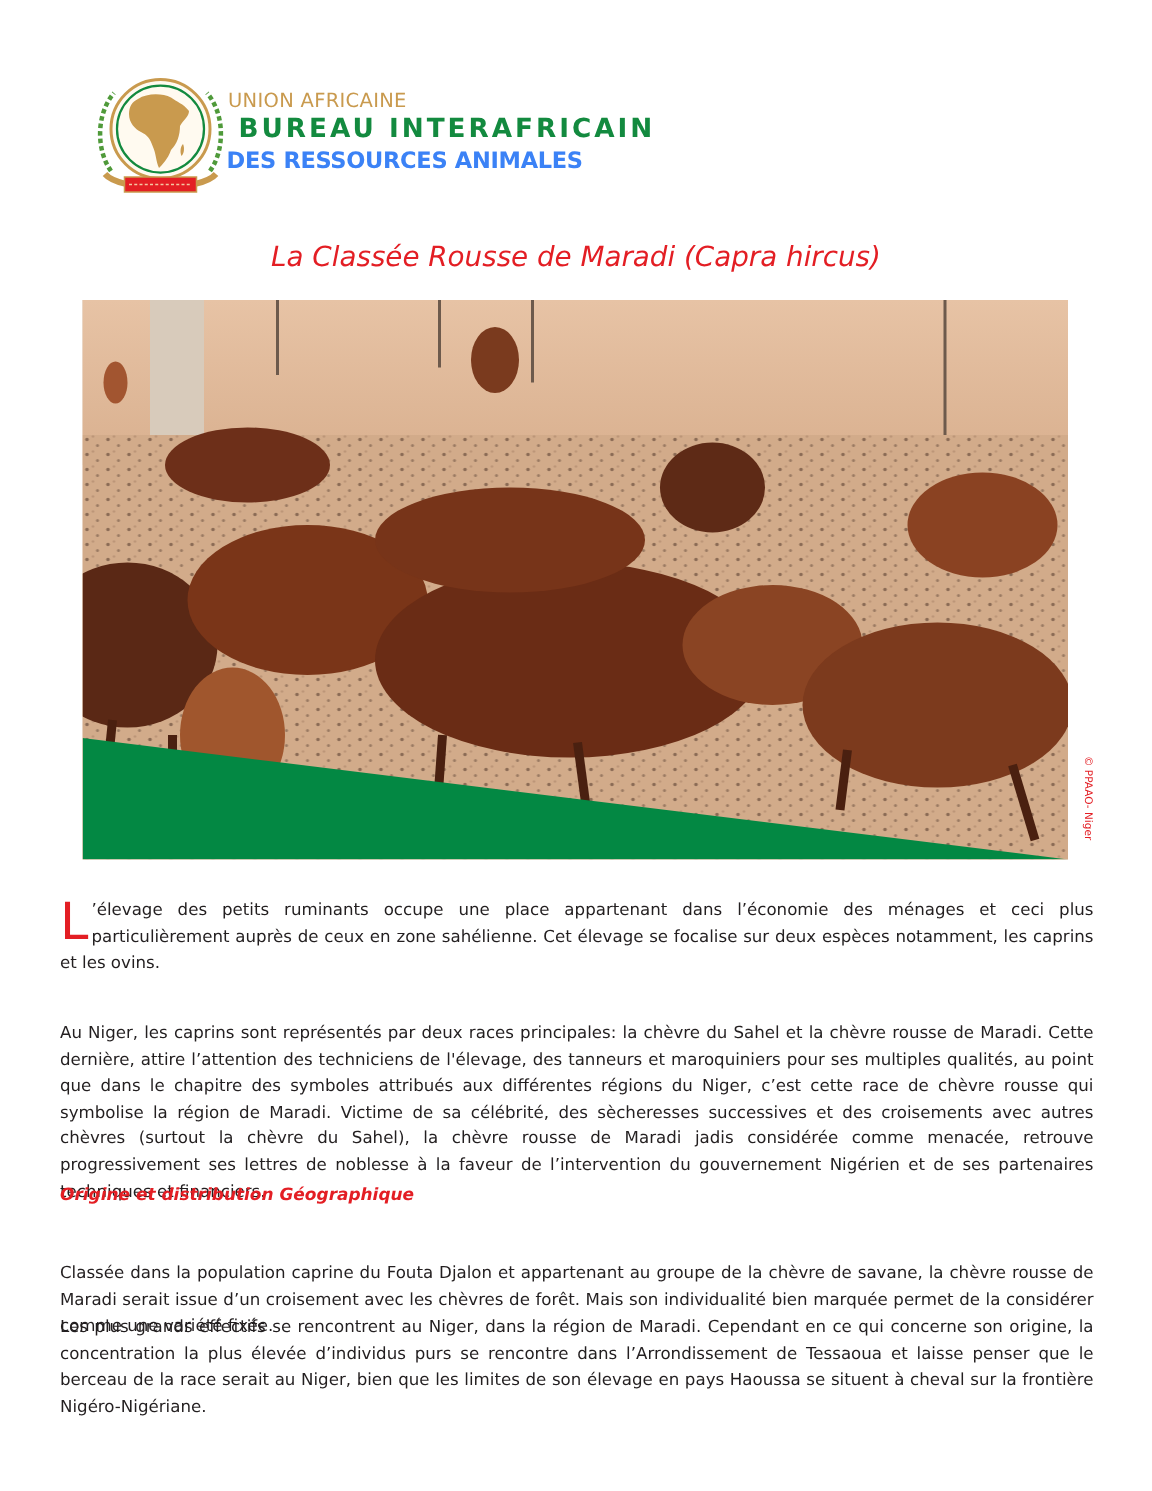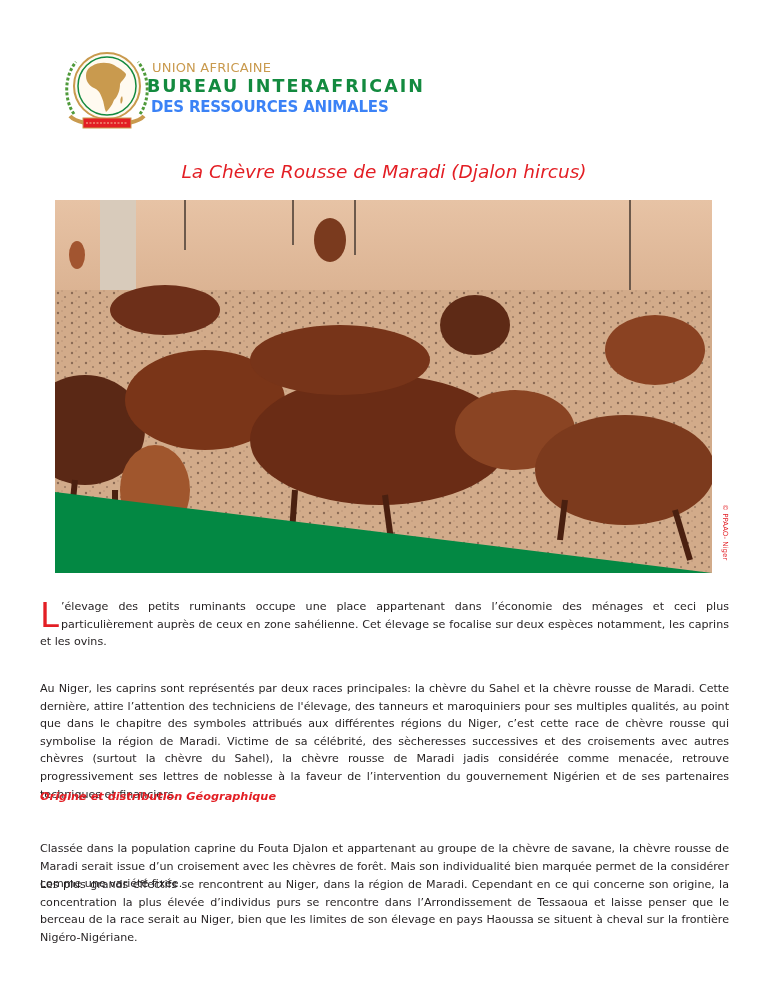--- a/index.html
+++ b/index.html
@@ -1,20 +1,20 @@
 <!DOCTYPE html>
 <html><head>
 <meta charset="utf-8">
 <style>
   html, body { margin: 0; padding: 0; background: #ffffff; }
   body { width: 768px; height: 994px; position: relative; overflow: hidden; font-family: "DejaVu Sans", sans-serif; color: #231f20; }
   .header { position: absolute; left: 60px; top: 42px; width: 400px; height: 96px; }
   .emblem { position: absolute; left: 0; top: 0; width: 94px; height: 96px; }
   .org-top { position: absolute; left: 92px; top: 18px; font-size: 13px; color: #c99a4e; letter-spacing: 0.2px; font-family: "DejaVu Sans", sans-serif; }
-  .org-line1 { position: absolute; left: 87px; top: 34px; font-size: 17.5px; font-weight: bold; color: #138a3f; letter-spacing: 2px; font-family: "DejaVu Sans", sans-serif; white-space: nowrap; }
+  .org-line1 { position: absolute; left: 99px; top: 34px; font-size: 17.5px; font-weight: bold; color: #138a3f; letter-spacing: 2px; font-family: "DejaVu Sans", sans-serif; white-space: nowrap; }
   .org-line2 { position: absolute; left: 91px; top: 56px; font-size: 15px; font-weight: bold; color: #3b82f6; letter-spacing: -0.2px; font-family: "DejaVu Sans", sans-serif; white-space: nowrap; }
   .title { position: absolute; left: 0; width: 768px; top: 161px; text-align: center; font-family: "DejaVu Sans", sans-serif; font-style: italic; font-size: 18.5px; color: #e31e24; white-space: nowrap; }
   .photo { position: absolute; left: 55px; top: 200px; width: 657px; height: 373px; overflow: hidden; background: #d7b394; }
   .photo svg { display: block; }
   .credit { position: absolute; left: 716px; top: 504px; width: 14px; height: 80px; }
   .credit span { position: absolute; left: 0; top: 0; transform: rotate(90deg); transform-origin: 0 0; left: 13px; white-space: nowrap; font-size: 7px; color: #e31e24; font-family: "DejaVu Sans", sans-serif; }
   .content { position: absolute; left: 40px; width: 689px; font-size: 11.1px; line-height: 17.6px; text-align: justify; font-family: "DejaVu Sans", sans-serif; color: #231f20; }
   .content p { margin: 0; }
   .dropcap { float: left; font-size: 34px; line-height: 30px; color: #e31e24; font-weight: normal; margin: 2px 2px -4px 0; font-family: "DejaVu Sans", sans-serif; }
   .p1 { top: 598px; }
@@ -42,21 +42,21 @@
 
       <rect x="23" y="76" width="48" height="10" fill="#e31e24" stroke="#c99a4e" stroke-width="1"></rect>
       <path d="M26 81 h42" stroke="#f4c6a0" stroke-width="1" stroke-dasharray="2 1.5"></path>
     </svg>
   </div>
   <div class="org-top">UNION AFRICAINE</div>
   <div class="org-line1">BUREAU INTERAFRICAIN</div>
   <div class="org-line2">DES RESSOURCES ANIMALES</div>
 </div>
 
-<h1 class="title" style="margin:0;font-weight:normal;">La Chèvre Rousse de Maradi (Djalon hircus)</h1>
+<h1 class="title" style="margin:0;font-weight:normal;">La Classée Rousse de Maradi (Capra hircus)</h1>
 
 <div class="photo">
   <svg width="657" height="373" viewBox="0 0 657 373">
     <defs>
       <linearGradient id="sky" x1="0" y1="0" x2="0" y2="1">
         <stop offset="0" stop-color="#e7c3a5"></stop>
         <stop offset="1" stop-color="#d9b08f"></stop>
       </linearGradient>
       <pattern id="gravel" width="14" height="10" patternUnits="userSpaceOnUse">
         <rect width="14" height="10" fill="#d2ab8a"></rect>

